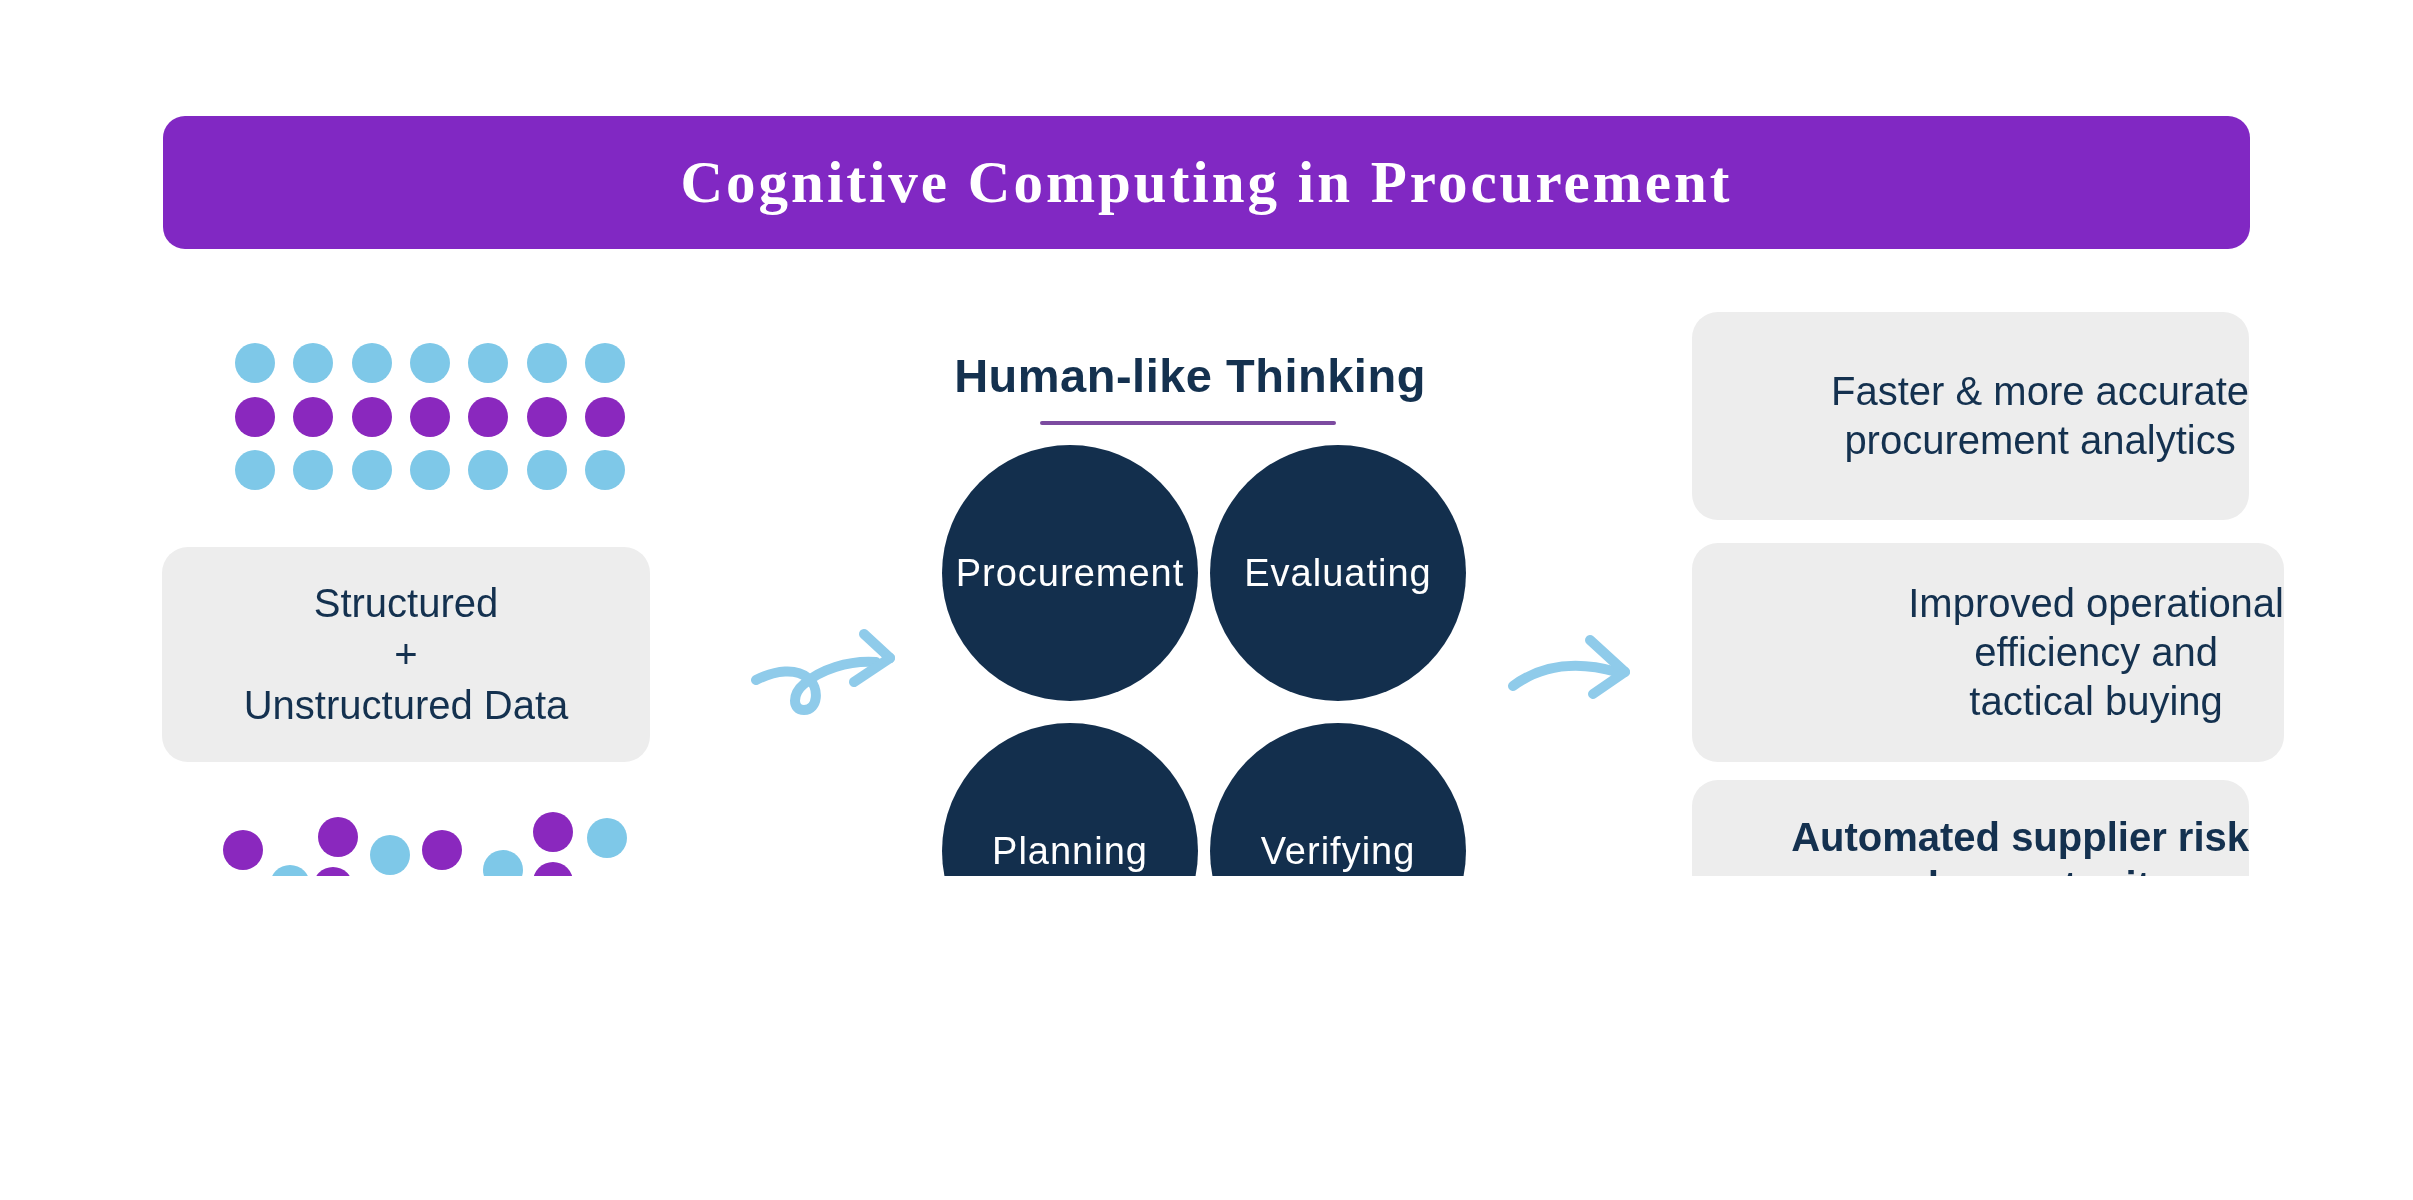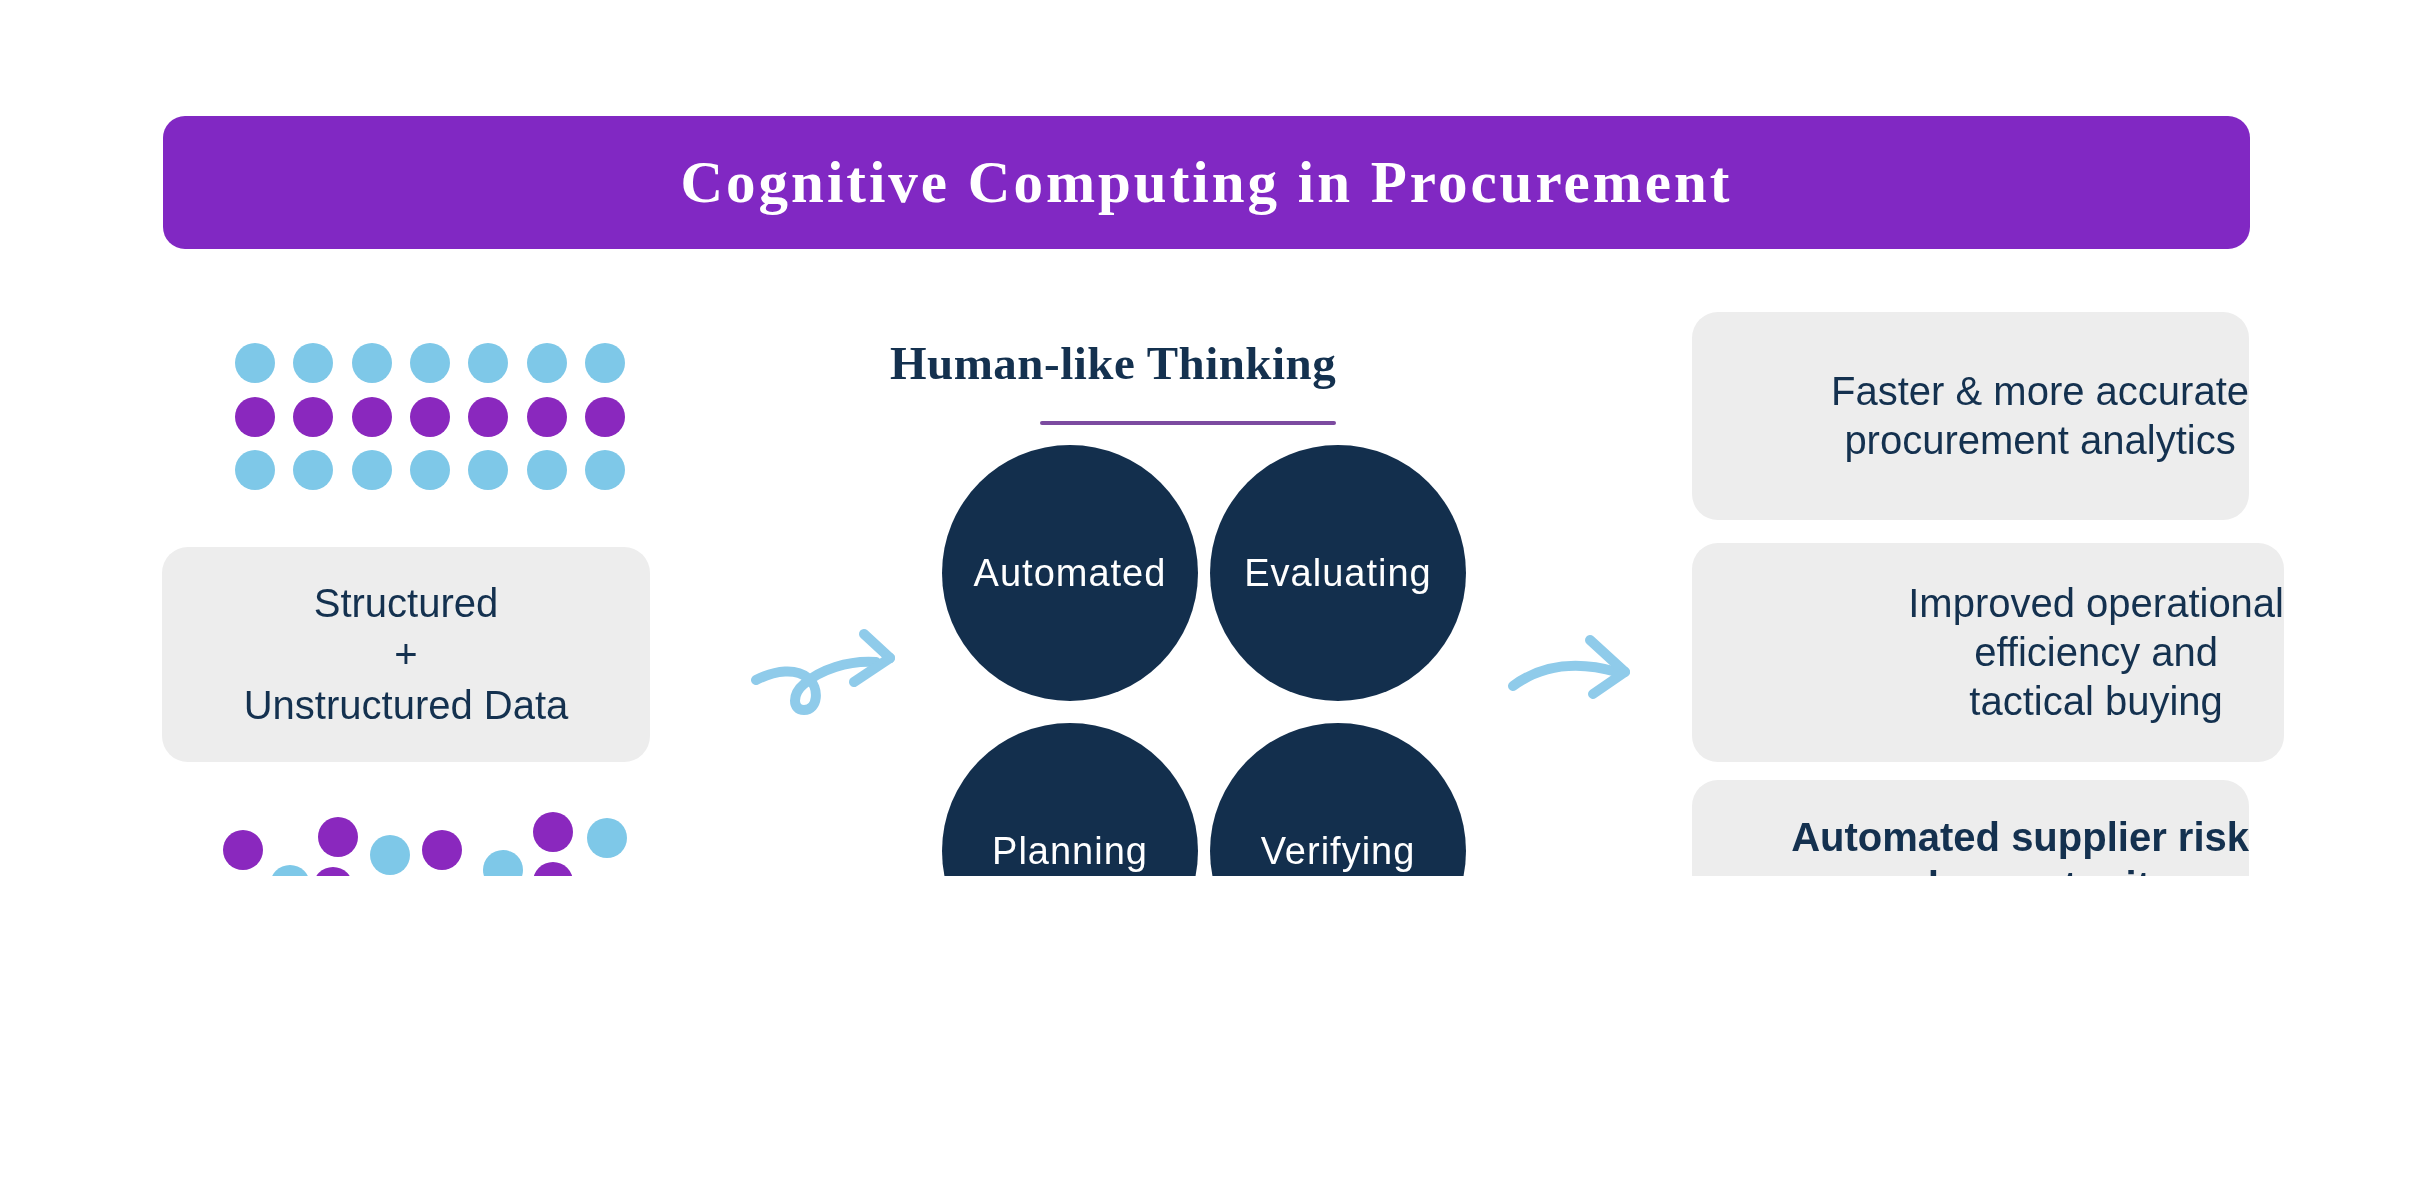--- a/index.html
+++ b/index.html
@@ -41,23 +41,23 @@
     position:absolute;left:162px;top:547px;width:488px;height:215px;
     background:var(--box-gray);border-radius:26px;
     display:flex;align-items:center;justify-content:center;
   }
   .data-box-text{
     color:var(--text-navy);font-size:40px;line-height:1.28;
     text-align:center;white-space:pre-line;
   }
   
   .thinking-title{
-    position:absolute;left:890px;top:336px;width:600px;
-    text-align:left;font-size:47px;font-weight:700;
-    color:var(--text-navy);letter-spacing:0.5px;white-space:nowrap;font-family:Liberation Serif, serif;
+    position:absolute;left:890px;top:348px;width:600px;
+    text-align:center;font-size:47px;font-weight:700;
+    color:var(--text-navy);letter-spacing:0.5px;white-space:nowrap;
   }
   .thinking-underline{
     position:absolute;left:1040px;top:421px;width:296px;height:4px;
     background:var(--underline-purple);border-radius:2px;
   }
   .circle{
     position:absolute;width:256px;height:256px;border-radius:50%;
     background:var(--navy);color:#fff;
     display:flex;align-items:center;justify-content:center;
     font-size:38px;letter-spacing:1px;white-space:nowrap;
@@ -151,21 +151,21 @@
 
   <svg class="arrow arrow-left" width="160" height="110" viewBox="0 0 160 110">
     <path d="M 8 62 C 28 52 48 50 60 60 C 72 70 70 92 56 92 C 44 92 44 76 56 66 C 72 52 100 42 128 44"></path>
     <path d="M 142 40 L 116 16"></path>
     <path d="M 142 40 L 106 64"></path>
   </svg>
 
   <div class="thinking-title">Human-like Thinking</div>
   <div class="thinking-underline"></div>
 
-  <div class="circle tl">Automated</div>
+  <div class="circle tl">Procurement</div>
   <div class="circle tr">Evaluating</div>
   <div class="circle bl">Planning</div>
   <div class="circle br">Verifying</div>
 
   <svg class="arrow arrow-right" width="135" height="75" viewBox="0 0 135 75">
     <path d="M 8 58 C 35 38 70 32 112 44"></path>
     <path d="M 120 44 L 85 12"></path>
     <path d="M 120 44 L 88 66"></path>
   </svg>
 

